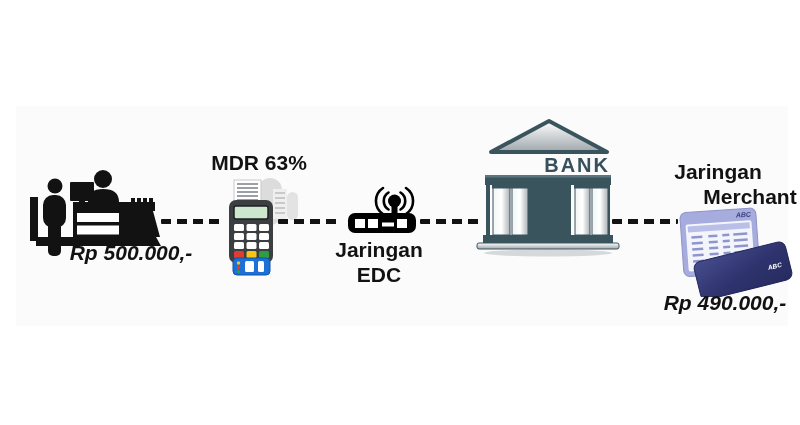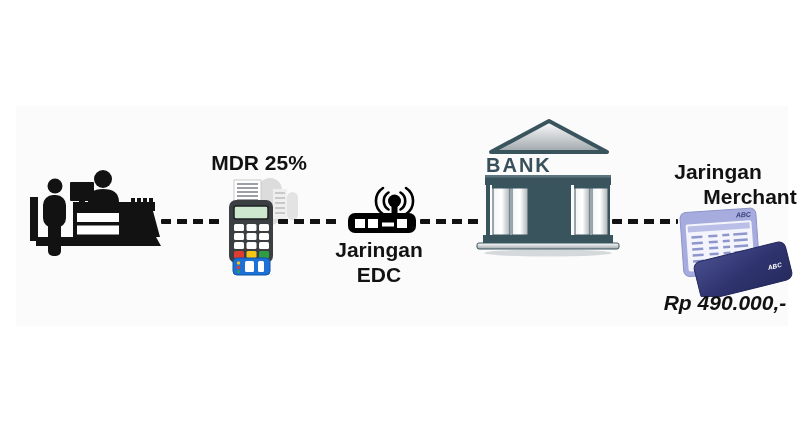--- a/index.html
+++ b/index.html
@@ -12,21 +12,21 @@
     background:#fbfbfb;
   }
   .abs{position:absolute;}
   .label{
     position:absolute;font-weight:bold;font-size:21px;color:#121212;
     text-align:center;line-height:1.05;white-space:nowrap;
   }
   .amount{font-style:italic;}
   .bank-sign{
     position:absolute;font-weight:bold;font-size:20px;color:#37505b;
-    text-align:left;letter-spacing:2px;line-height:1;white-space:nowrap;
+    text-align:right;letter-spacing:2px;line-height:1;white-space:nowrap;
   }
   .dash{
     position:absolute;height:5px;border-radius:1px;
     background:repeating-linear-gradient(90deg,#121212 0,#121212 10px,transparent 10px,transparent 16px);
   }
   svg{display:block;}
 </style>
 </head>
 <body>
 
@@ -60,24 +60,25 @@
 
       <circle cx="25" cy="21" r="7.5"></circle>
       <rect x="13" y="30" width="23" height="33" rx="10"></rect>
       <rect x="18" y="57" width="13" height="34" rx="5"></rect>
     </g>
     <g fill="#ffffff">
       <rect x="47" y="48" width="42" height="9"></rect>
       <rect x="47" y="60.5" width="42" height="9"></rect>
     </g>
   </svg>
+  <div class="label amount" style="left:50px;top:242px;width:162px;">Rp 500.000,-</div>
 
   <div class="dash" style="left:161px;top:219px;width:63px;"></div>
 
-  <div class="label" style="left:205px;top:152px;width:108px;">MDR 25%</div>
+  <div class="label" style="left:205px;top:152px;width:108px;">MDR 63%</div>
 
   <svg class="abs" style="left:222px;top:172px;" width="80" height="108" viewBox="0 0 80 108">
 
     <g>
       <rect x="36" y="6" width="24" height="47" rx="12" fill="#dcdcdc"></rect>
       <rect x="51" y="17" width="14" height="30" fill="#efefef"></rect>
       <g fill="#c9c9c9">
         <rect x="53" y="20" width="10" height="2"></rect>
           <rect x="53" y="25" width="10" height="2"></rect>
         <rect x="53" y="30" width="10" height="2"></rect>

